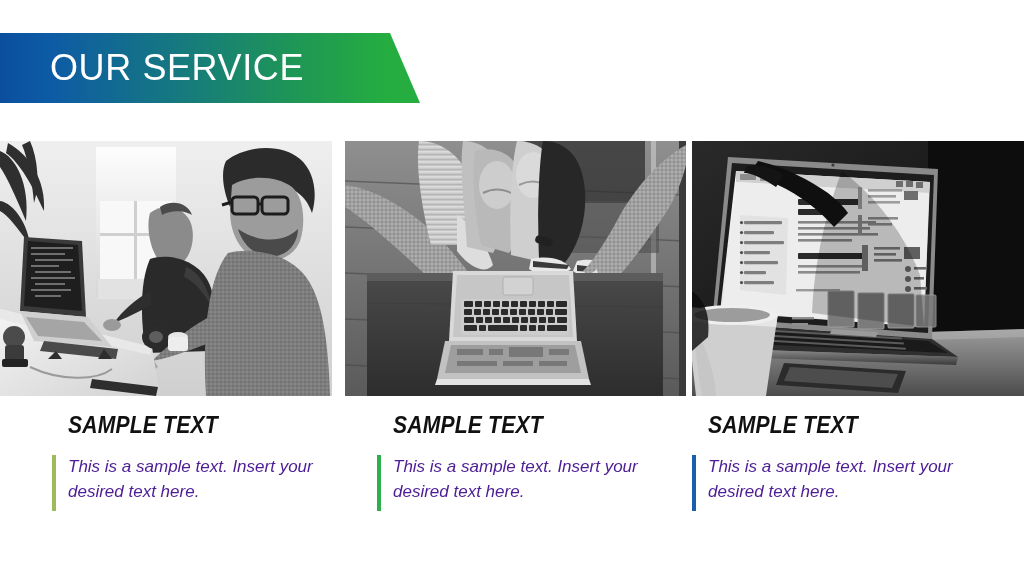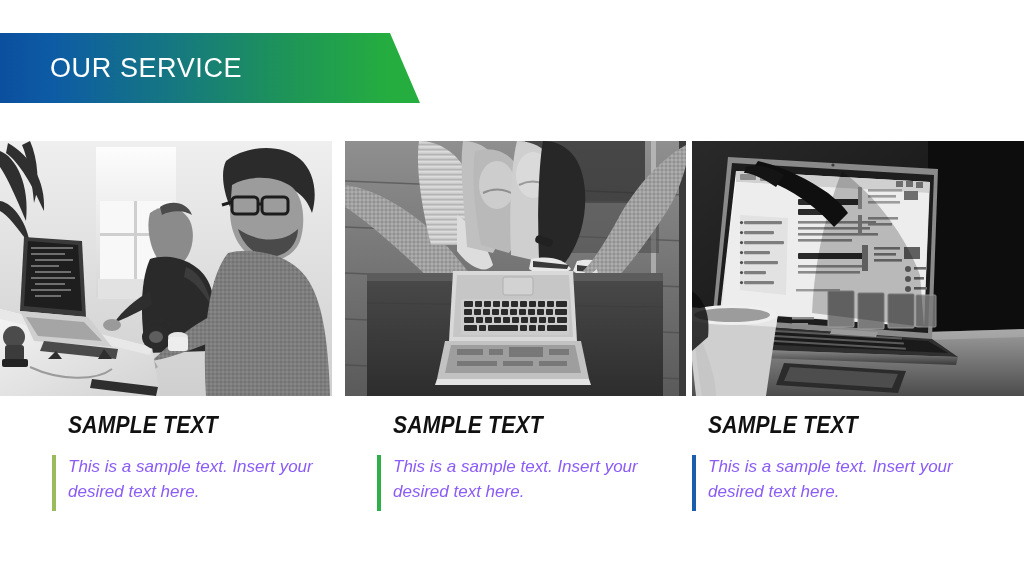--- a/index.html
+++ b/index.html
@@ -21,21 +21,21 @@
     position:absolute;
     left:0; top:33px;
     width:425px; height:70px;
     background:linear-gradient(90deg, #0b4f9e 0%, #0d5ba5 12%, #16797f 42%, #1e9557 68%, #22a745 88%, #25ae3f 100%);
     -webkit-clip-path: polygon(0 0, 390px 0, 420px 100%, 0 100%);
     clip-path: polygon(0 0, 390px 0, 420px 100%, 0 100%);
     display:flex; align-items:center;
   }
   .header-title {
     color:#ffffff;
-    font-size:27px;
+    font-size:36px;
     letter-spacing:0.6px;
     font-weight:400;
     margin-left:50px;
     line-height:1;
     white-space:nowrap;
     font-family:"Liberation Sans", sans-serif;
   }
 
   
   .image-row {
@@ -90,21 +90,21 @@
   .accent-bar {
     width:4px;
     min-height:56px;
     flex:0 0 4px;
     border-radius:0;
   }
   .caption-body {
     margin-left:12px;
     font-size:17px;
     line-height:1.42;
-    color:#8b5cf6;
+    color:#4c1d95;
     max-width:250px;
     font-family:"Liberation Sans", sans-serif;
   }
 </style>
 </head>
 <body>
 
 <div class="slide">
 
   <div class="header-banner" style="background: linear-gradient(90deg, rgb(11, 79, 158) 0%, rgb(13, 91, 165) 12%, rgb(22, 121, 127) 42%, rgb(30, 149, 87) 68%, rgb(37, 174, 63) 92%);">

